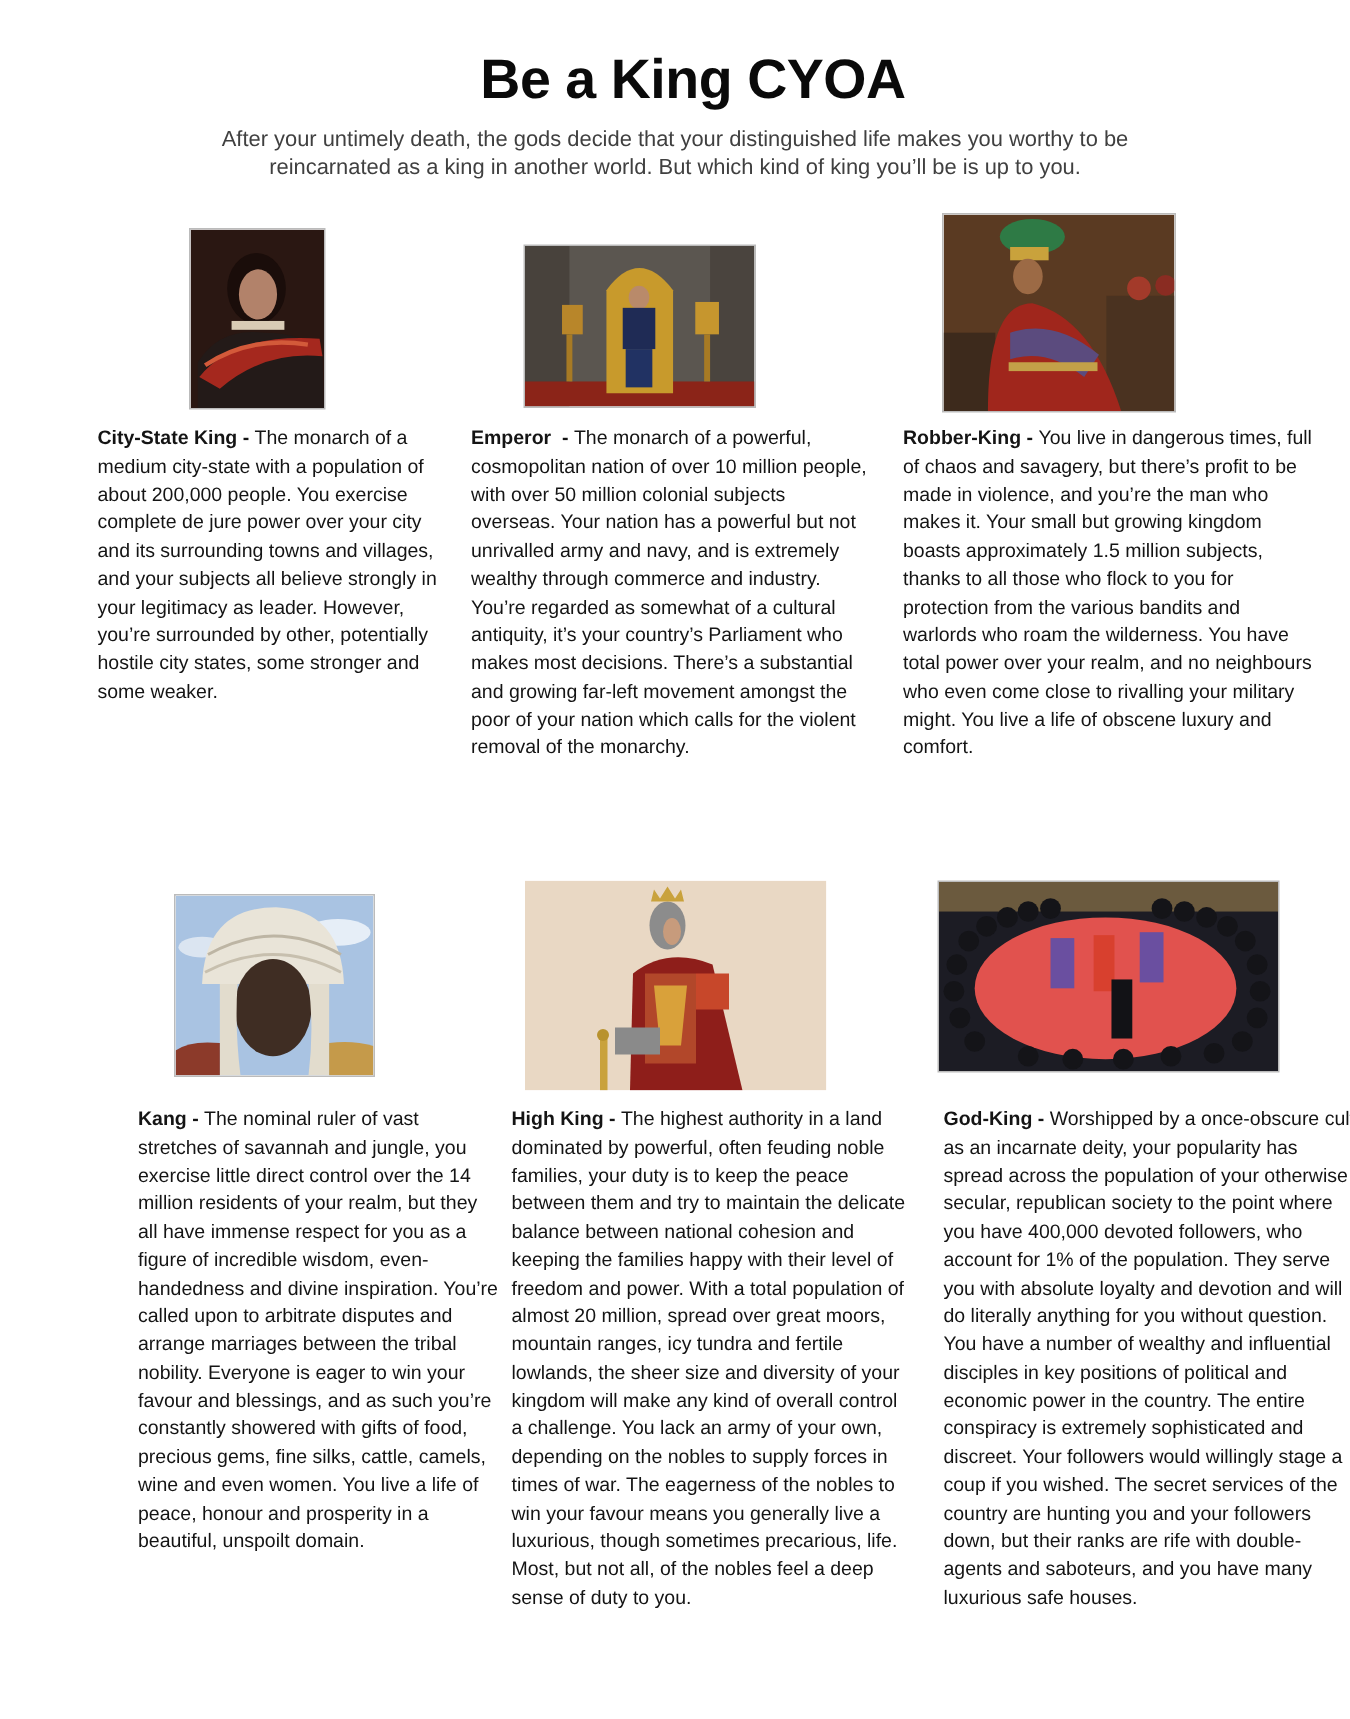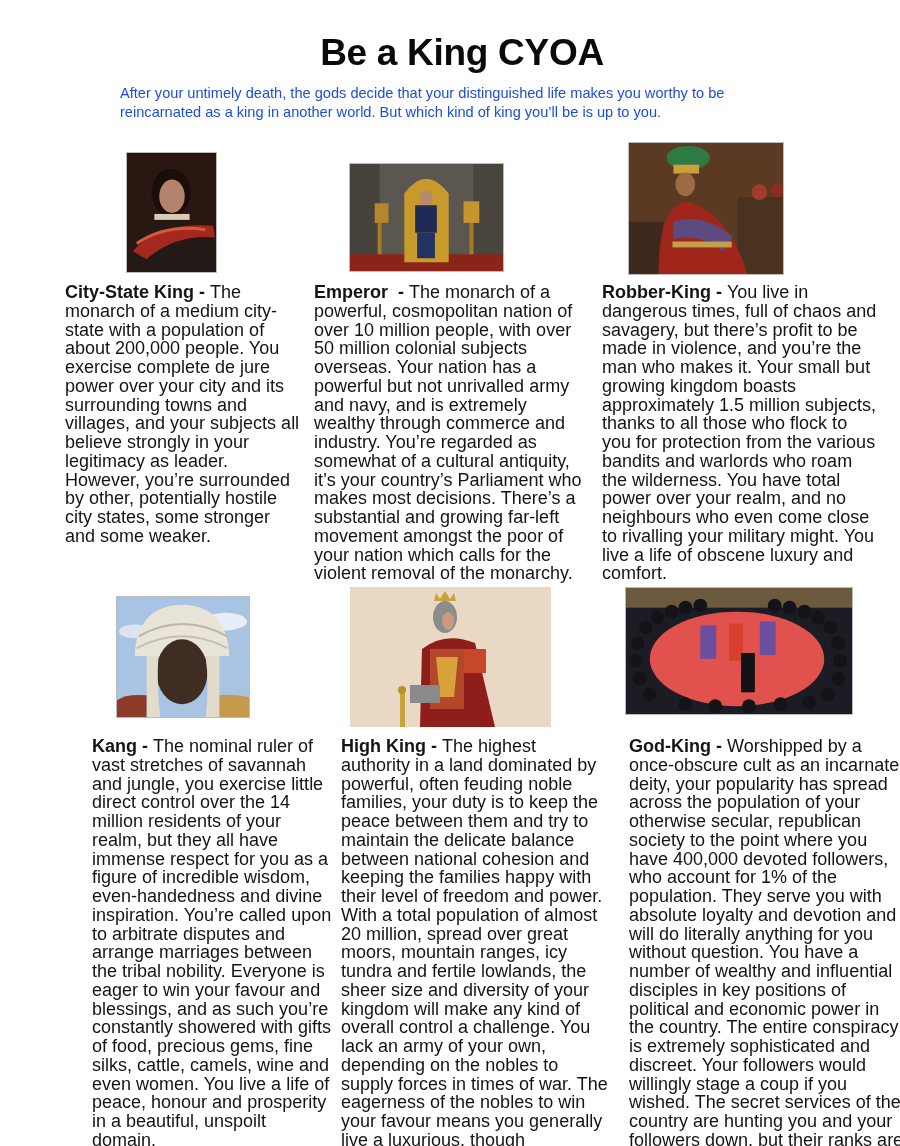--- a/index.html
+++ b/index.html
@@ -5,28 +5,28 @@
     html, body { margin: 0; padding: 0; background: #ffffff; }
     body {
       width: 900px; height: 1146px; position: relative; overflow: hidden;
       font-family: "Liberation Sans", "DejaVu Sans", sans-serif; color: #111;
     }
     .title {
       position: absolute; left: 0; width: 900px; top: 32px; text-align: center;
       font-size: 37px; font-weight: bold; letter-spacing: -0.3px; color: #0a0a0a; margin-left: 12px;
     }
     .intro {
-      position: absolute; left: 120px; width: 660px; top: 84px; 
-      font-size: 14.6px; line-height: 19px; color: #1d4ed8;
+      position: absolute; left: 120px; width: 660px; top: 84px; text-align: center;
+      font-size: 14.6px; line-height: 19px; color: #404040;
     }
     .pic {
       position: absolute; overflow: hidden; border: 1px solid #bbb; box-sizing: border-box;
     }
     .desc {
-      position: absolute; font-size: 18px; line-height: 18.75px; color: #141414;
+      position: absolute; font-size: 13px; line-height: 18.75px; color: #141414;
     }
     .desc b { font-weight: bold; }
     .col1 { left: 65px; width: 240px; }
     .col2 { left: 314px; width: 268px; }
     .col3 { left: 602px; width: 275px; }
     .row1 { top: 283px; }
     .row2 { top: 737px; margin-left: 27px; }
     svg { display: block; width: 100%; height: 100%; }
   </style>
 </head>

